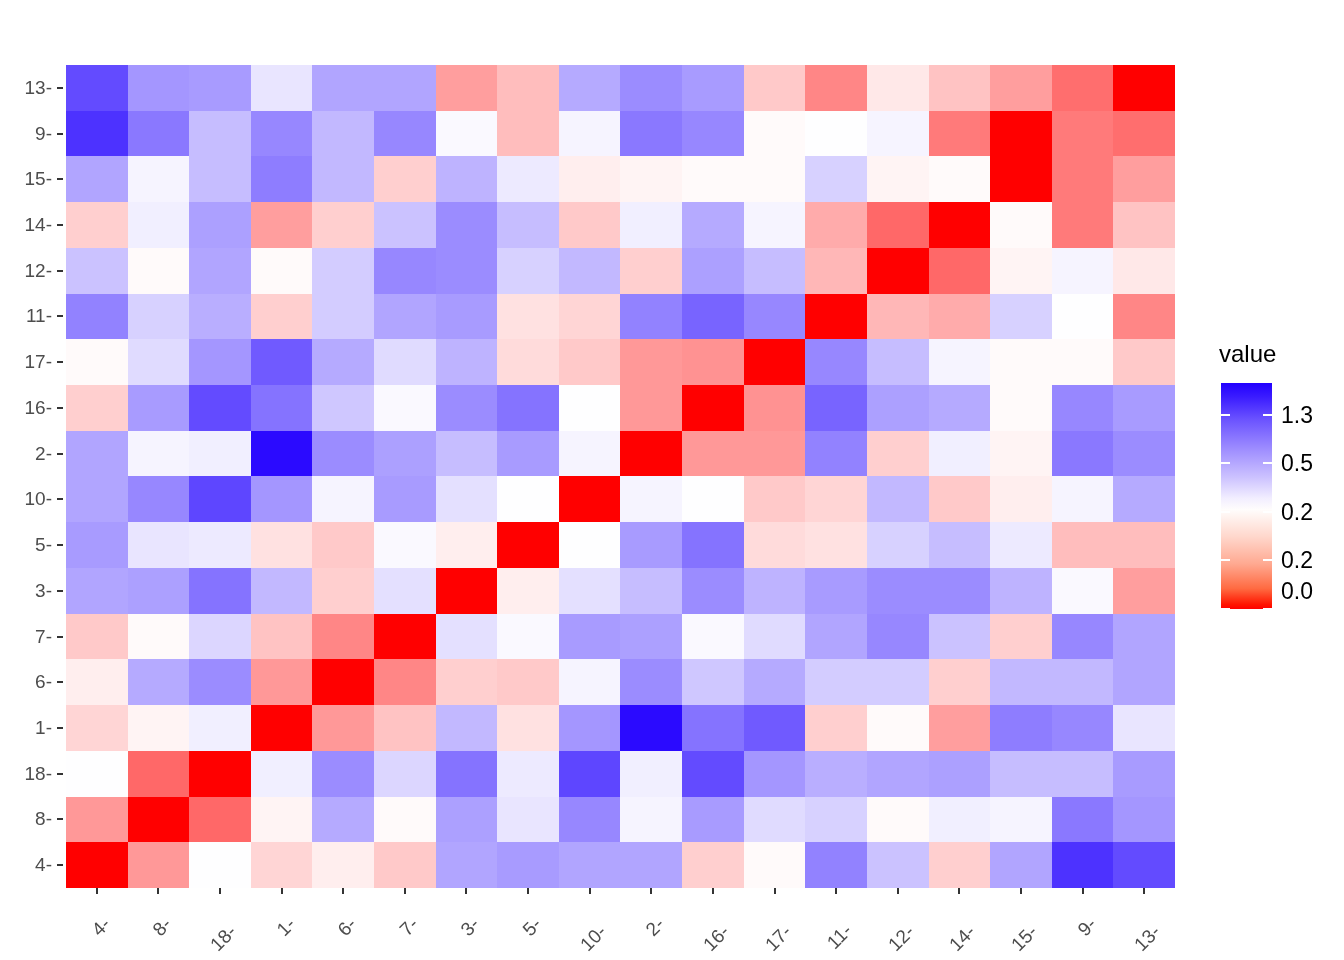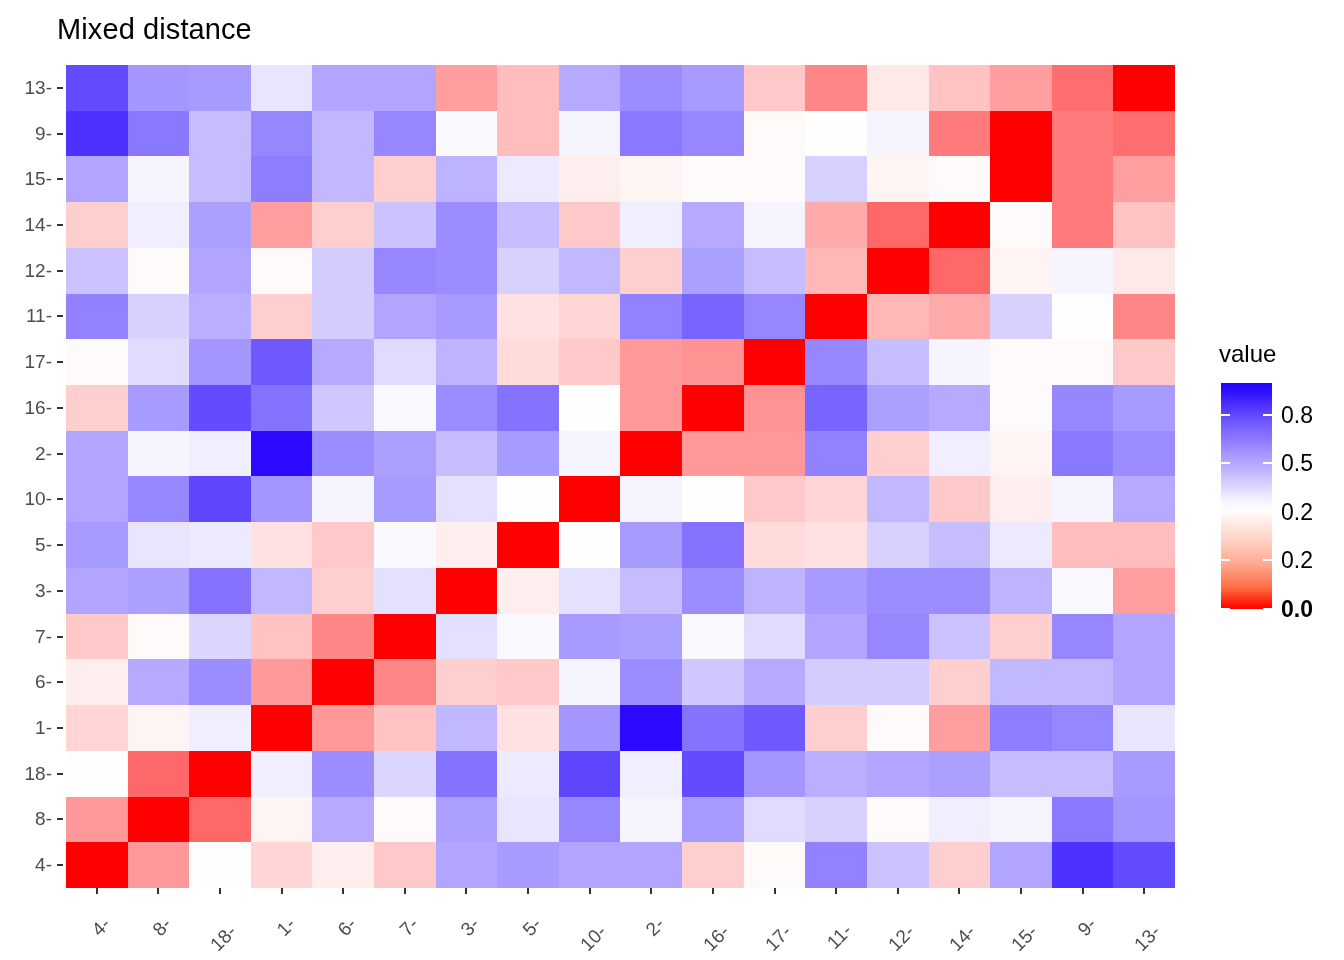--- a/index.html
+++ b/index.html
@@ -177,21 +177,20 @@
     color: #000000;
     white-space: nowrap;
     transform: translateY(-50%);
   }
 </style>
 </head>
 <body>
 
 <div id="root">
 
-  <div id="plot-title">Mixed distance</div>
 
   <div id="panel">
     <div id="heat-grid">
         <div class="heat-cell" style="background: rgb(99, 75, 255);"></div>
         <div class="heat-cell" style="background: rgb(164, 150, 255);"></div>
         <div class="heat-cell" style="background: rgb(168, 155, 255);"></div>
         <div class="heat-cell" style="background: rgb(233, 229, 255);"></div>
         <div class="heat-cell" style="background: rgb(177, 165, 255);"></div>
         <div class="heat-cell" style="background: rgb(177, 165, 255);"></div>
         <div class="heat-cell" style="background: rgb(255, 158, 158);"></div>
@@ -663,28 +662,28 @@
         <div class="x-tick-mark"></div>
         <div class="x-tick-label"><span class="x-tick-label-inner">13-</span></div>
       </div>
     </div>
 
   <div id="legend">
     <div id="legend-title">value</div>
     <div id="legend-bar"></div>
   <div class="legend-tick left" style="top: 73.5914px;"></div>
       <div class="legend-tick right" style="top: 73.5914px;"></div>
-      <div class="legend-label" style="top: 74.5914px;">0.8</div>
+      <div class="legend-label" style="top: 74.5914px;">1.3</div>
       <div class="legend-tick left" style="top: 122.194px;"></div>
       <div class="legend-tick right" style="top: 122.194px;"></div>
       <div class="legend-label" style="top: 123.194px;">0.5</div>
       <div class="legend-tick left" style="top: 170.796px;"></div>
       <div class="legend-tick right" style="top: 170.796px;"></div>
       <div class="legend-label" style="top: 171.796px;">0.2</div>
       <div class="legend-tick left" style="top: 219.398px;"></div>
       <div class="legend-tick right" style="top: 219.398px;"></div>
       <div class="legend-label" style="top: 220.398px;">0.2</div>
       <div class="legend-tick left" style="top: 268px;"></div>
       <div class="legend-tick right" style="top: 268px;"></div>
-      <div class="legend-label" style="top: 269px; font-weight: bold;">0.0</div>
+      <div class="legend-label" style="top: 251px;">0.0</div>
     </div>
 
 </div>
 
 </body></html>

